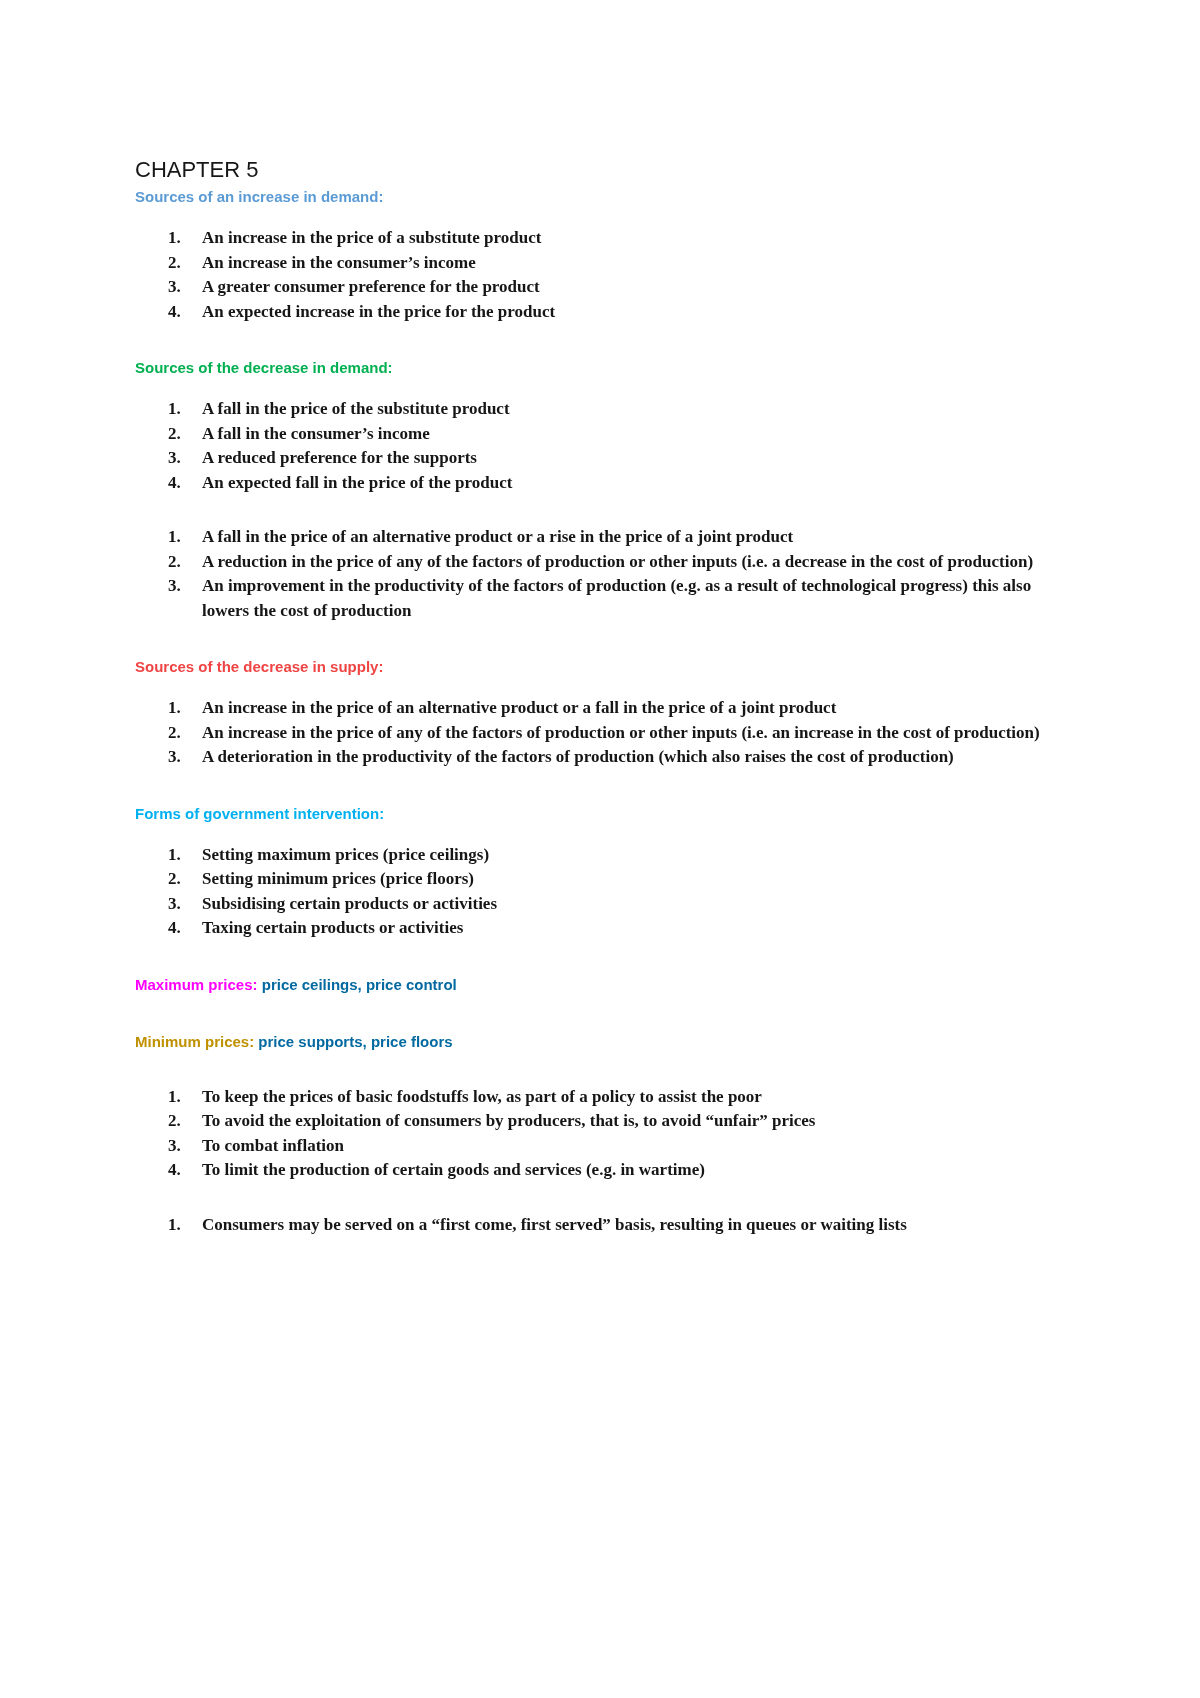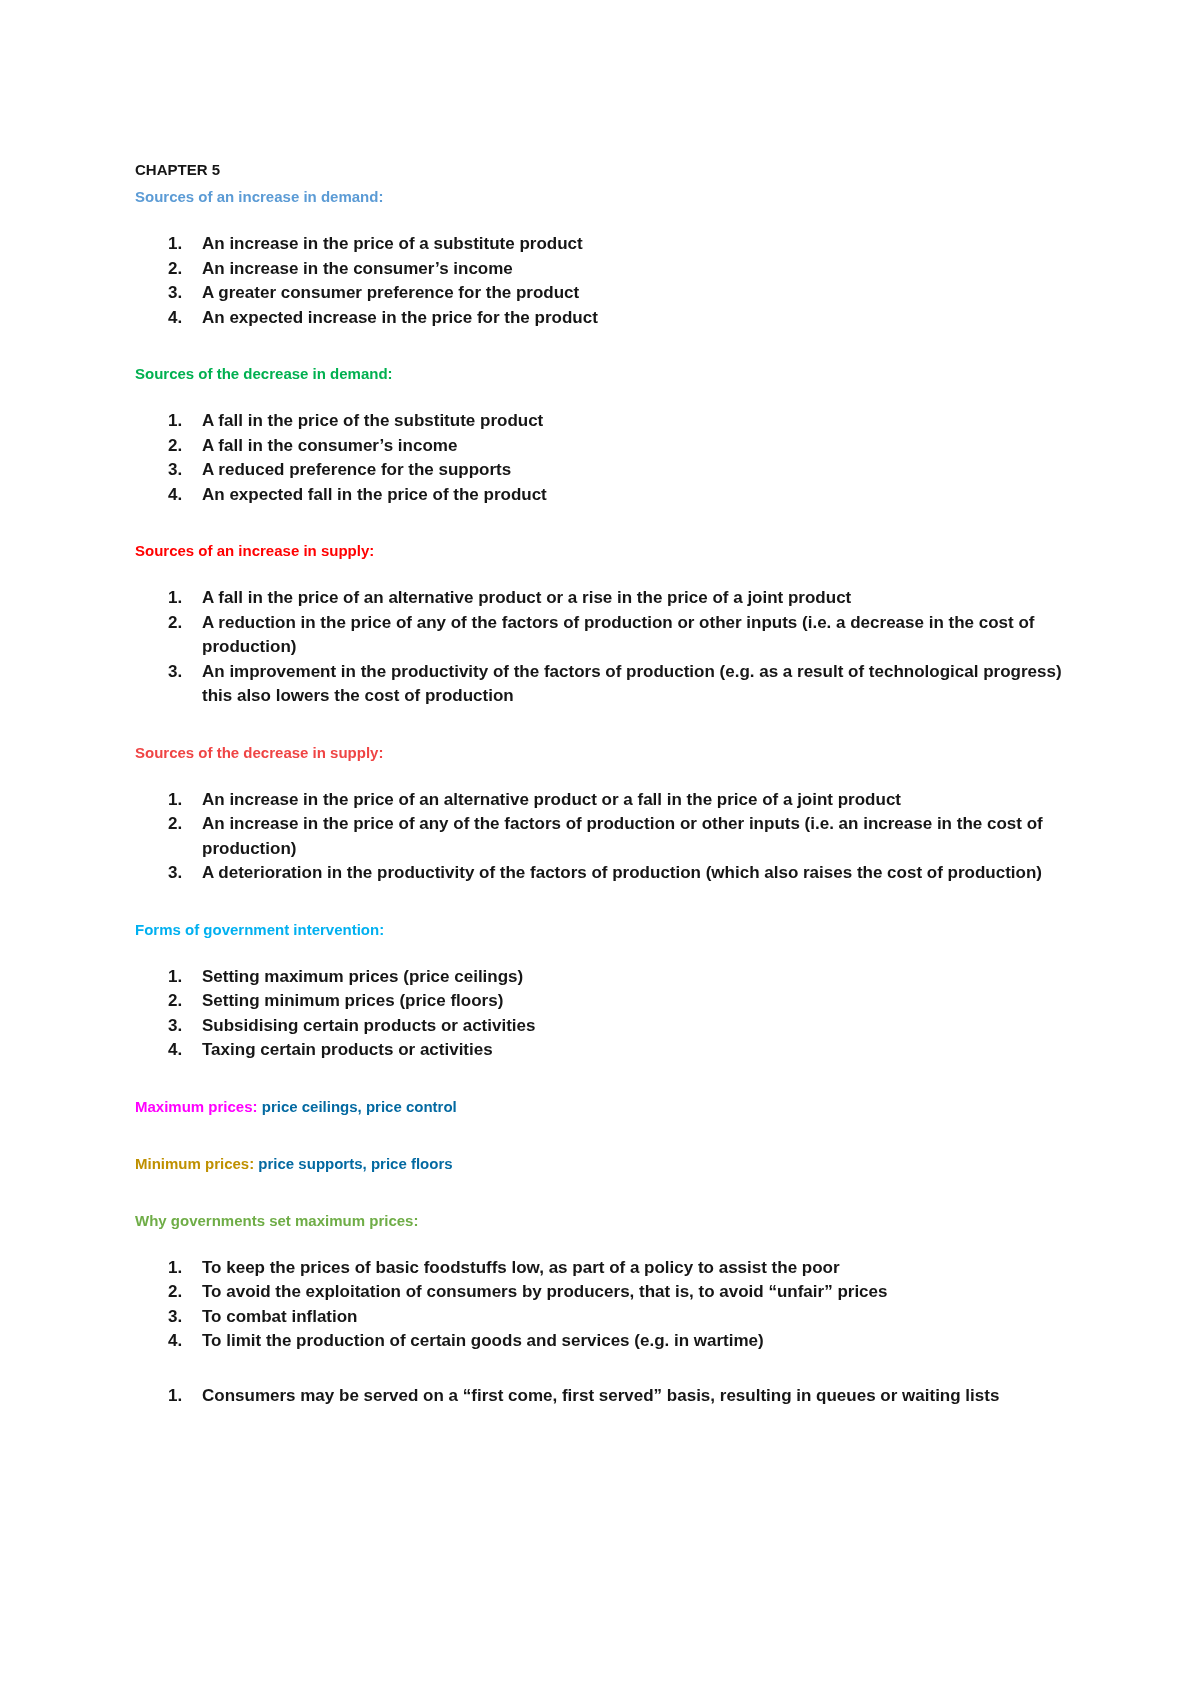--- a/index.html
+++ b/index.html
@@ -18,39 +18,40 @@
     width: 1200px;
     height: 1698px;
     padding: 156px 133px 0 135px;
     background: #ffffff;
     color: #161616;
     font-weight: 700;
     font-size: 17px;
   }
   .title {
     margin: 0;
-    font-size: 15px;
+    font-size: 22px;
     line-height: 27px;
-    font-weight: 700;
+    font-weight: 400;
     color: #161616;
   }
   .section { margin: 0 0 30px 0; }
   .section.inline-line { margin: 0 0 30px 0; }
   .heading {
     margin: 0;
     font-size: 15px;
     line-height: 27px;
     font-weight: 700;
   }
   .inline-rest { color: #0369a1; margin-top: 25px; }
   ol.num-list {
     list-style: none;
     counter-reset: n;
-    margin: 22px 0 0 0;
+    margin: 16px 0 0 0;
     padding: 0;
+    font-family: Liberation Serif, serif;
   }
   ol.num-list li {
     counter-increment: n;
     position: relative;
     padding-left: 67px;
     line-height: 24.5px;
     font-weight: 700;
     color: #161616;
   }
   ol.num-list li::before {
@@ -80,21 +81,20 @@
     <p class="heading" style="color: rgb(0, 176, 80);">Sources of the decrease in demand:</p>
     <ol class="num-list">
       <li>A fall in the price of the substitute product</li>
       <li>A fall in the consumer’s income</li>
       <li>A reduced preference for the supports</li>
       <li>An expected fall in the price of the product</li>
     </ol>
   </div>
 
   <div class="section">
-    <p class="heading" style="color: rgb(255, 0, 0);">Sources of an increase in supply:</p>
     <ol class="num-list">
       <li>A fall in the price of an alternative product or a rise in the price of a joint product</li>
       <li>A reduction in the price of any of the factors of production or other inputs (i.e. a decrease in the cost of production)</li>
       <li>An improvement in  the productivity of the factors of production (e.g. as a result of technological progress) this also lowers the cost of production</li>
     </ol>
   </div>
 
   <div class="section">
     <p class="heading" style="color: #ef4444;">Sources of the decrease in supply:</p>
     <ol class="num-list">
@@ -116,21 +116,20 @@
 
   <p class="section inline-line heading">
     <span style="color: rgb(255, 0, 255);">Maximum prices:</span><span class="inline-rest"> price ceilings, price control</span>
   </p>
 
   <p class="section inline-line heading">
     <span style="color: rgb(191, 144, 0);">Minimum prices:</span><span class="inline-rest"> price supports, price floors</span>
   </p>
 
   <div class="section">
-    <p class="heading" style="color: rgb(111, 173, 71);">Why governments set maximum prices:</p>
     <ol class="num-list">
       <li>To keep the prices of basic foodstuffs low, as part of a policy to assist the poor</li>
       <li>To avoid the exploitation of consumers by producers, that is, to avoid “unfair” prices</li>
       <li>To combat inflation</li>
       <li>To limit the production of certain goods and services (e.g. in wartime)</li>
     </ol>
   </div>
 
   <div class="section">
     <ol class="num-list">

